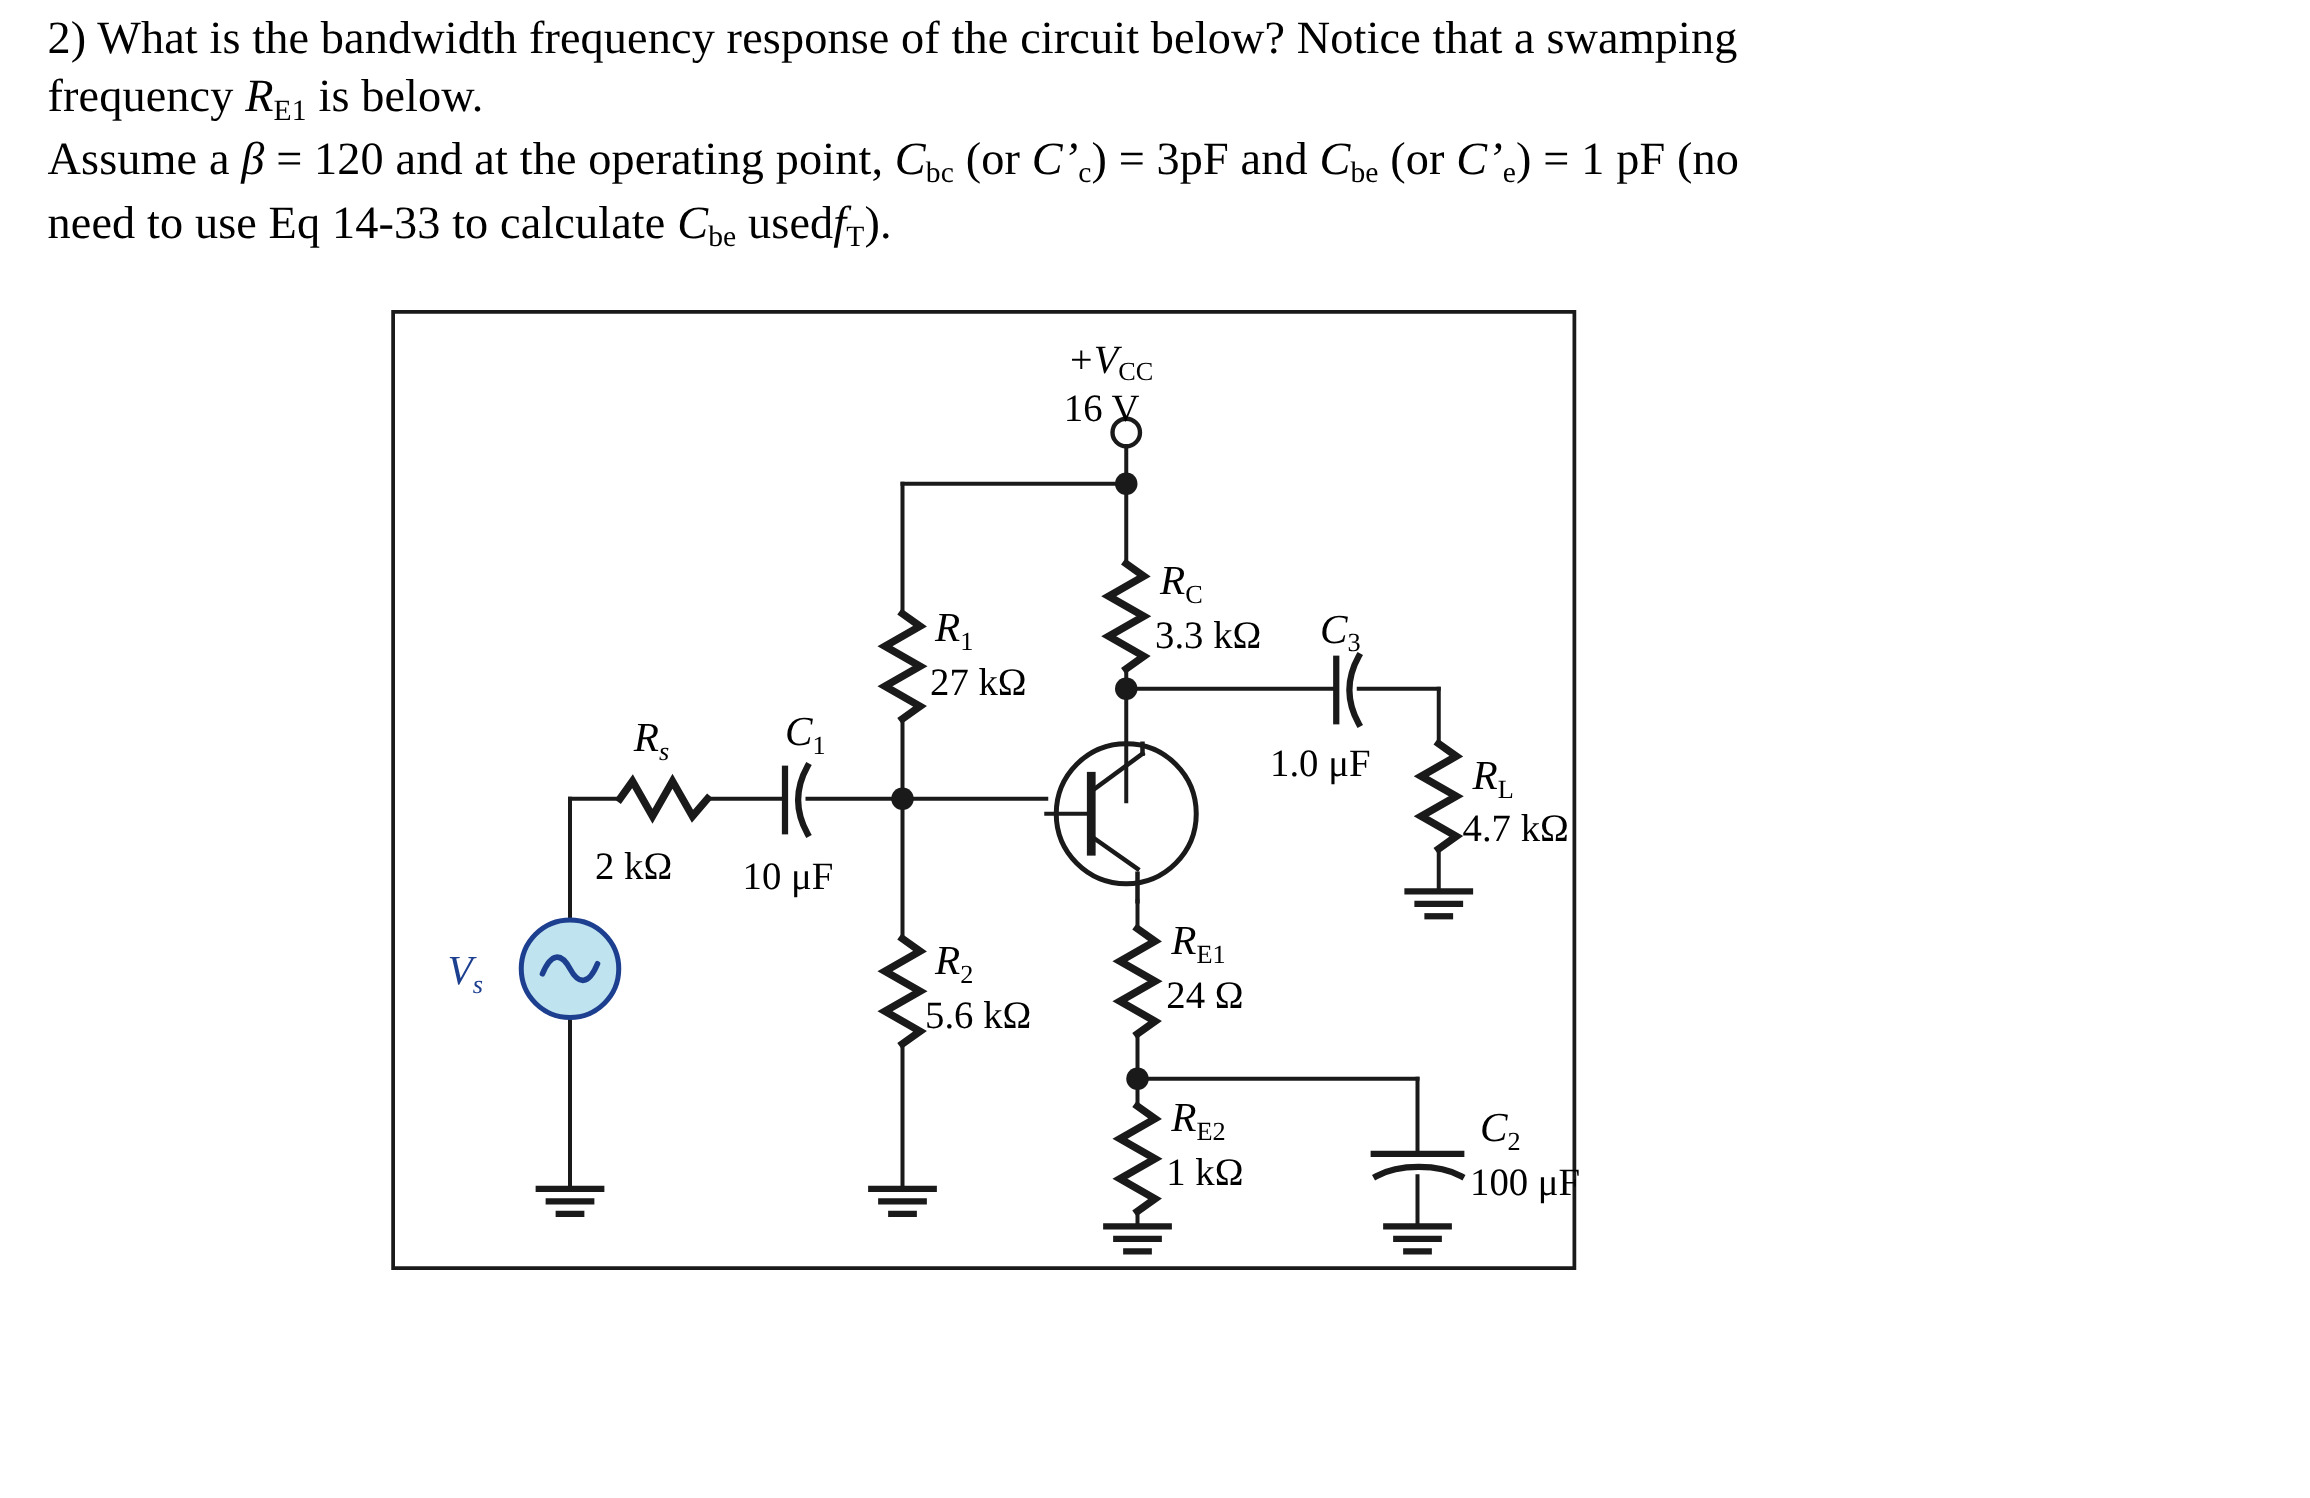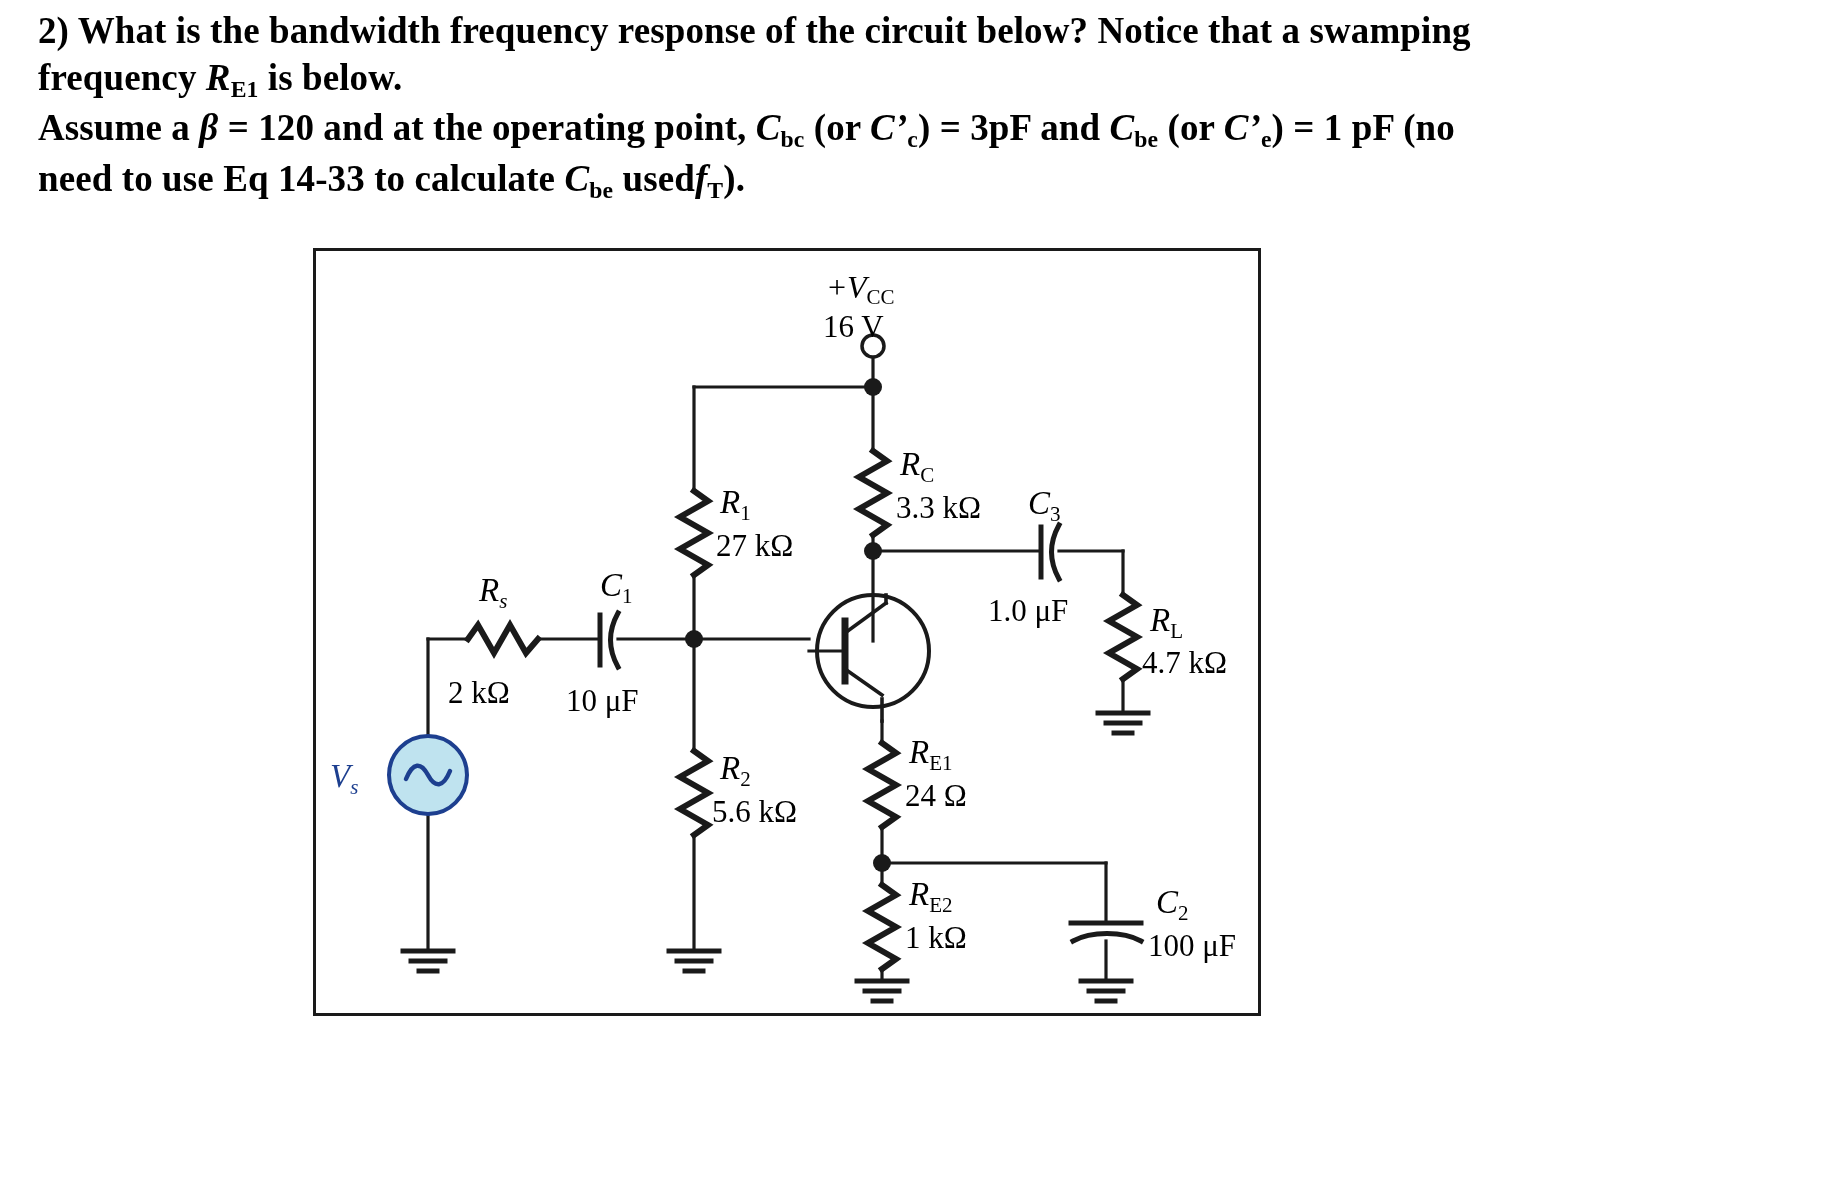--- a/index.html
+++ b/index.html
@@ -18,39 +18,39 @@
 
   
   #problem-text {
     position: absolute;
     left: 38px;
     top: 8px;
     width: 1520px;
     font-size: 37px;
     line-height: 1.25;
     letter-spacing: 0.1px;
-    font-weight: bold;
   }
   #problem-text p {
     margin: 0 0 1px 0;
   }
   .ital { font-style: italic; }
   .sub  { font-size: 0.64em; vertical-align: -0.28em; font-style: normal; }
   .nowrap { white-space: nowrap; }
 
   
   #circuit-figure {
     position: absolute;
     left: 313px;
     top: 248px;
     width: 948px;
     height: 768px;
     border: 3px solid #1a1a1a;
     box-sizing: border-box;
     background: #ffffff;
+    padding-left: 28px;
   }
   #circuit-svg { display: block; }
 
   
   .lbl {
     font-family: "Liberation Serif", "DejaVu Serif", serif;
     fill: #000000;
   }
   .lbl-italic { font-style: italic; }
   .val { font-size: 31px; }

